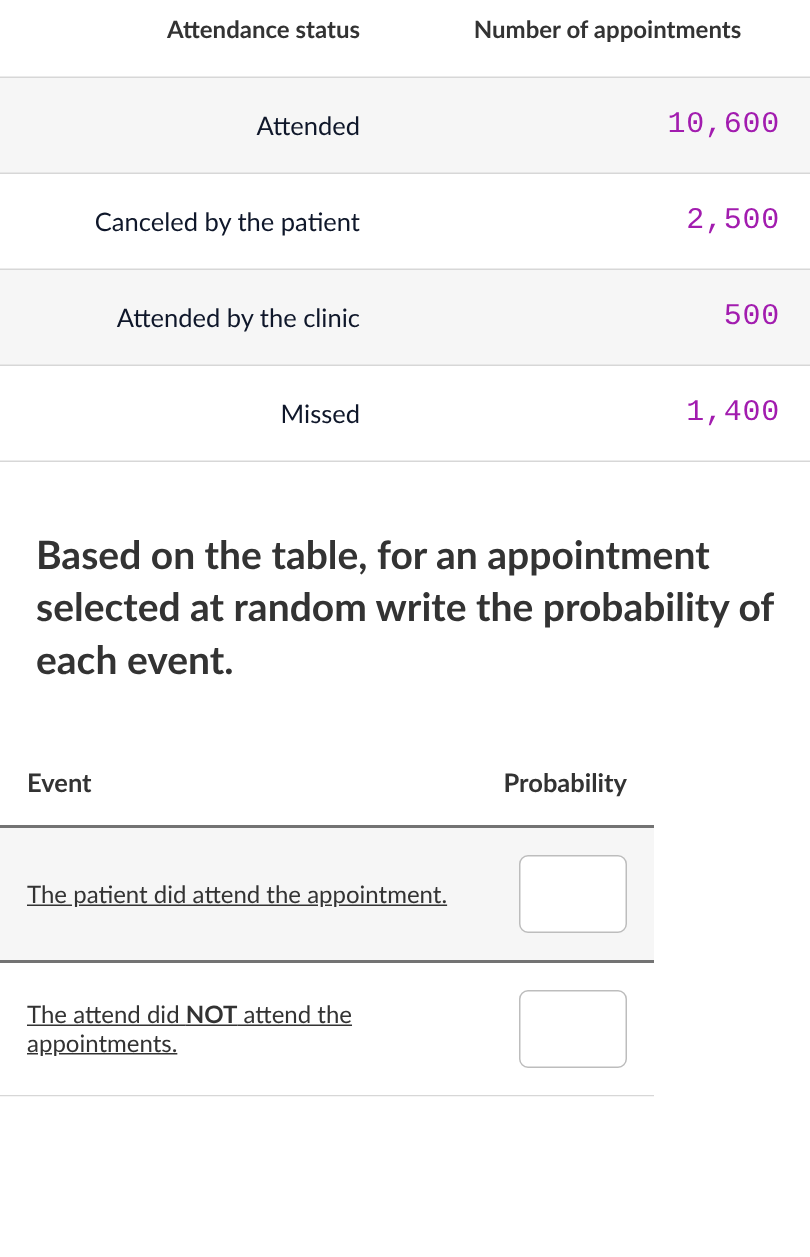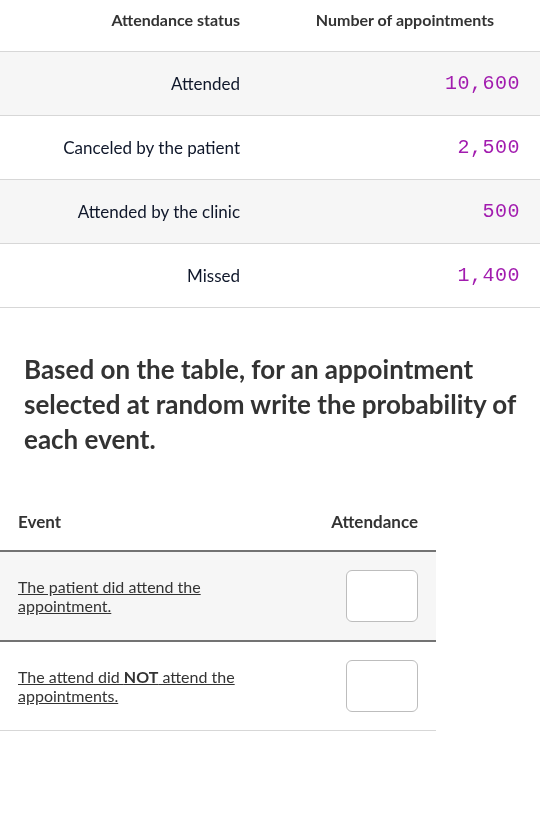--- a/index.html
+++ b/index.html
@@ -113,21 +113,21 @@
     </tr>
   </tbody>
 </table>
 
 <div class="prompt">Based on the table, for an appointment selected at random write the probability of each event.</div>
 
 <table class="answer-table">
   <thead>
     <tr>
       <th class="event-col">Event</th>
-      <th class="prob-col">Attendance</th>
+      <th class="prob-col">Probability</th>
     </tr>
   </thead>
   <tbody>
     <tr>
       <td>
         <span>The patient did attend the appointment.</span><span class="bold"></span><span></span>
       </td>
       <td class="prob-cell">
         <input class="prob-input" type="text" value="" style="">
       </td>

